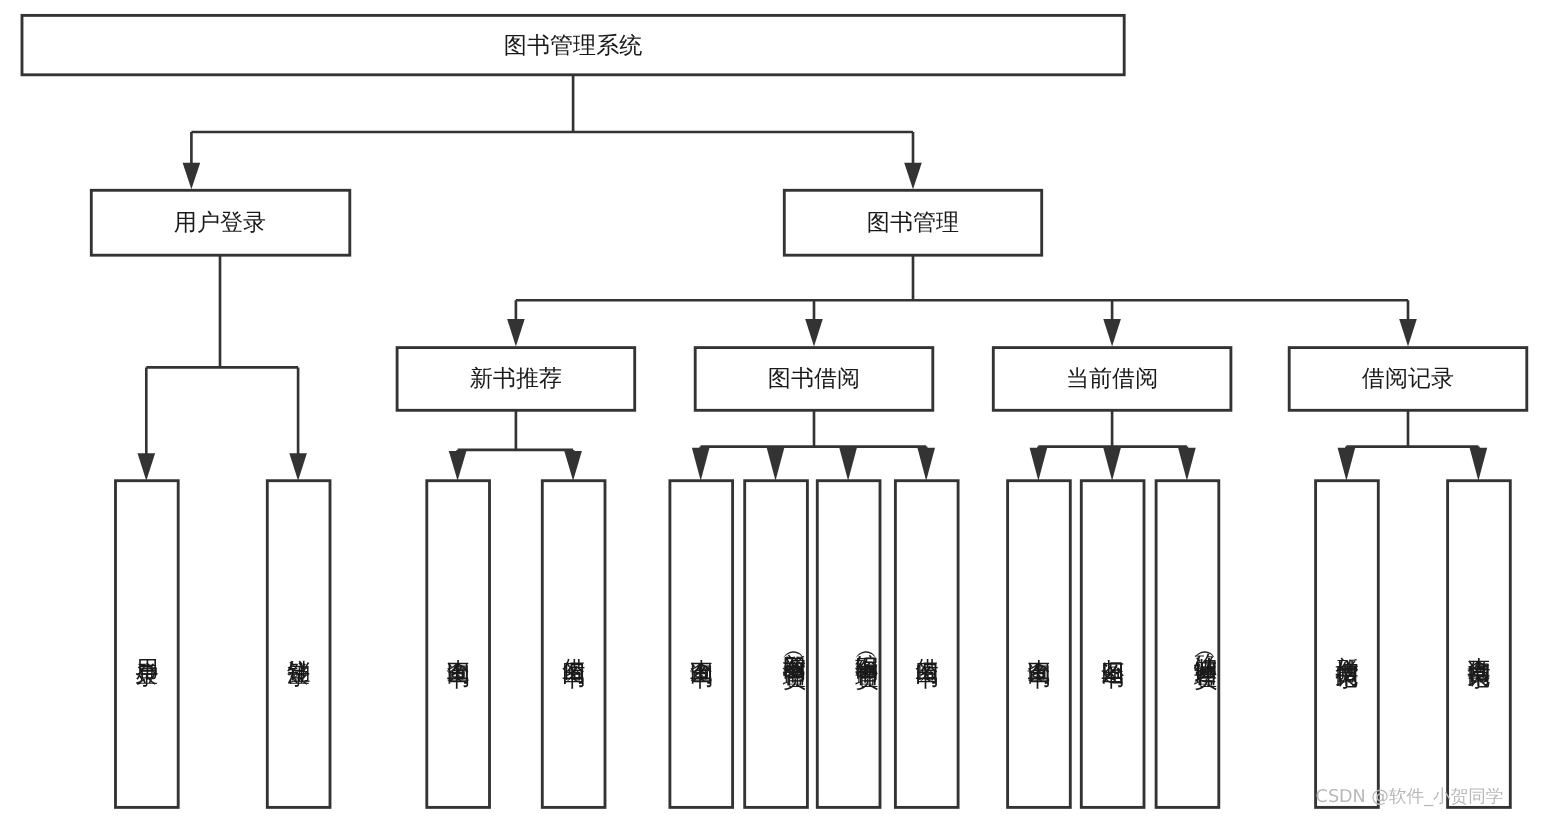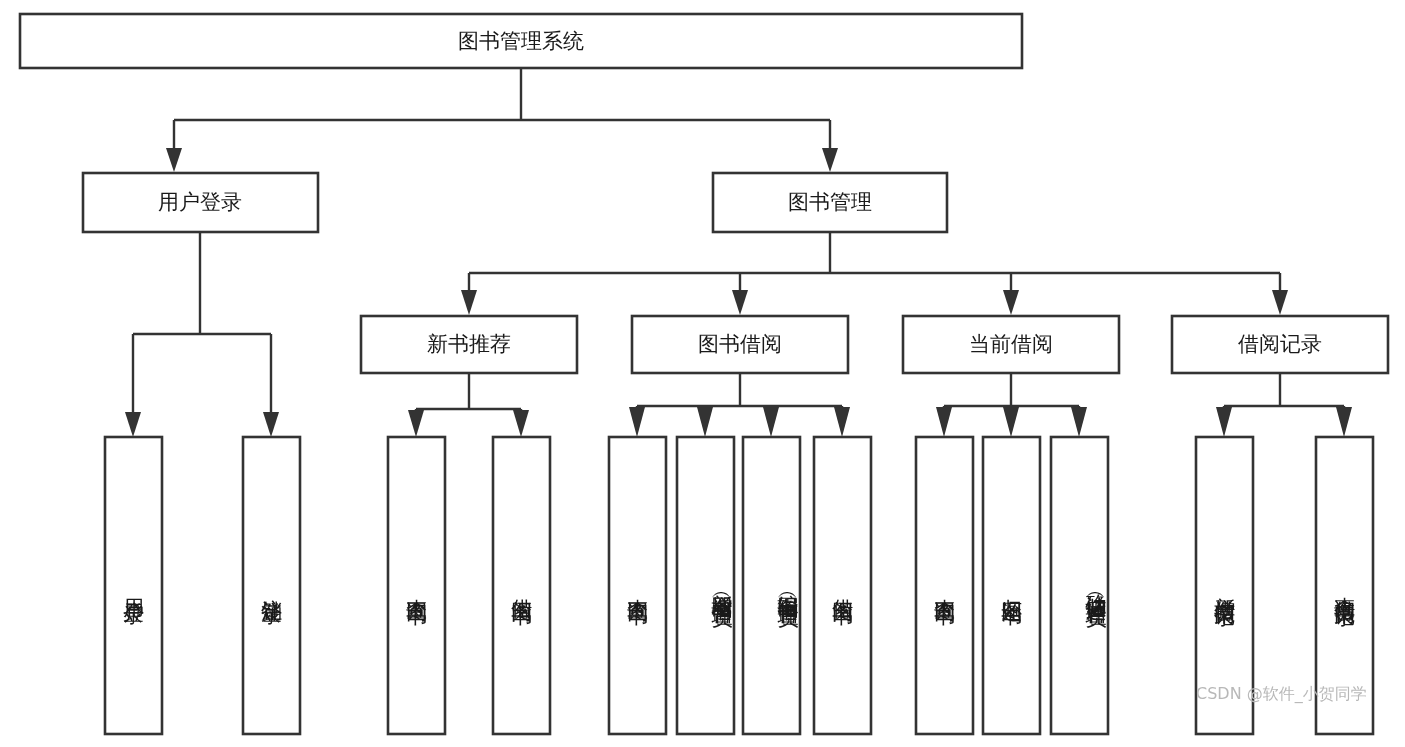--- a/index.html
+++ b/index.html
@@ -153,13 +153,13 @@
 <div class="leaf-label-box" style="left:609px;top:437px;width:57px;height:297px;">查询图书</div>
 <div class="leaf-label-box" style="left:677px;top:437px;width:57px;height:297px;align-items:flex-start;">新增图书（管理员）</div>
 <div class="leaf-label-box" style="left:743px;top:437px;width:57px;height:297px;align-items:flex-start;">编辑图书（管理员）</div>
 <div class="leaf-label-box" style="left:814px;top:437px;width:57px;height:297px;">借阅图书</div>
 <div class="leaf-label-box" style="left:916px;top:437px;width:57px;height:297px;">查询图书</div>
 <div class="leaf-label-box" style="left:983px;top:437px;width:57px;height:297px;">归还图书</div>
 <div class="leaf-label-box" style="left:1051px;top:437px;width:57px;height:297px;align-items:flex-start;">确认归还（管理员）</div>
 <div class="leaf-label-box" style="left:1196px;top:437px;width:57px;height:297px;">新增借阅记录</div>
 <div class="leaf-label-box" style="left:1316px;top:437px;width:57px;height:297px;">查询借阅记录</div>
 
-<div class="watermark" style="left:1196px;top:684px;">CSDN @软件_小贺同学</div>
+<div class="watermark" style="left:1196px;top:714px;">CSDN @软件_小贺同学</div>
 
 </body></html>

